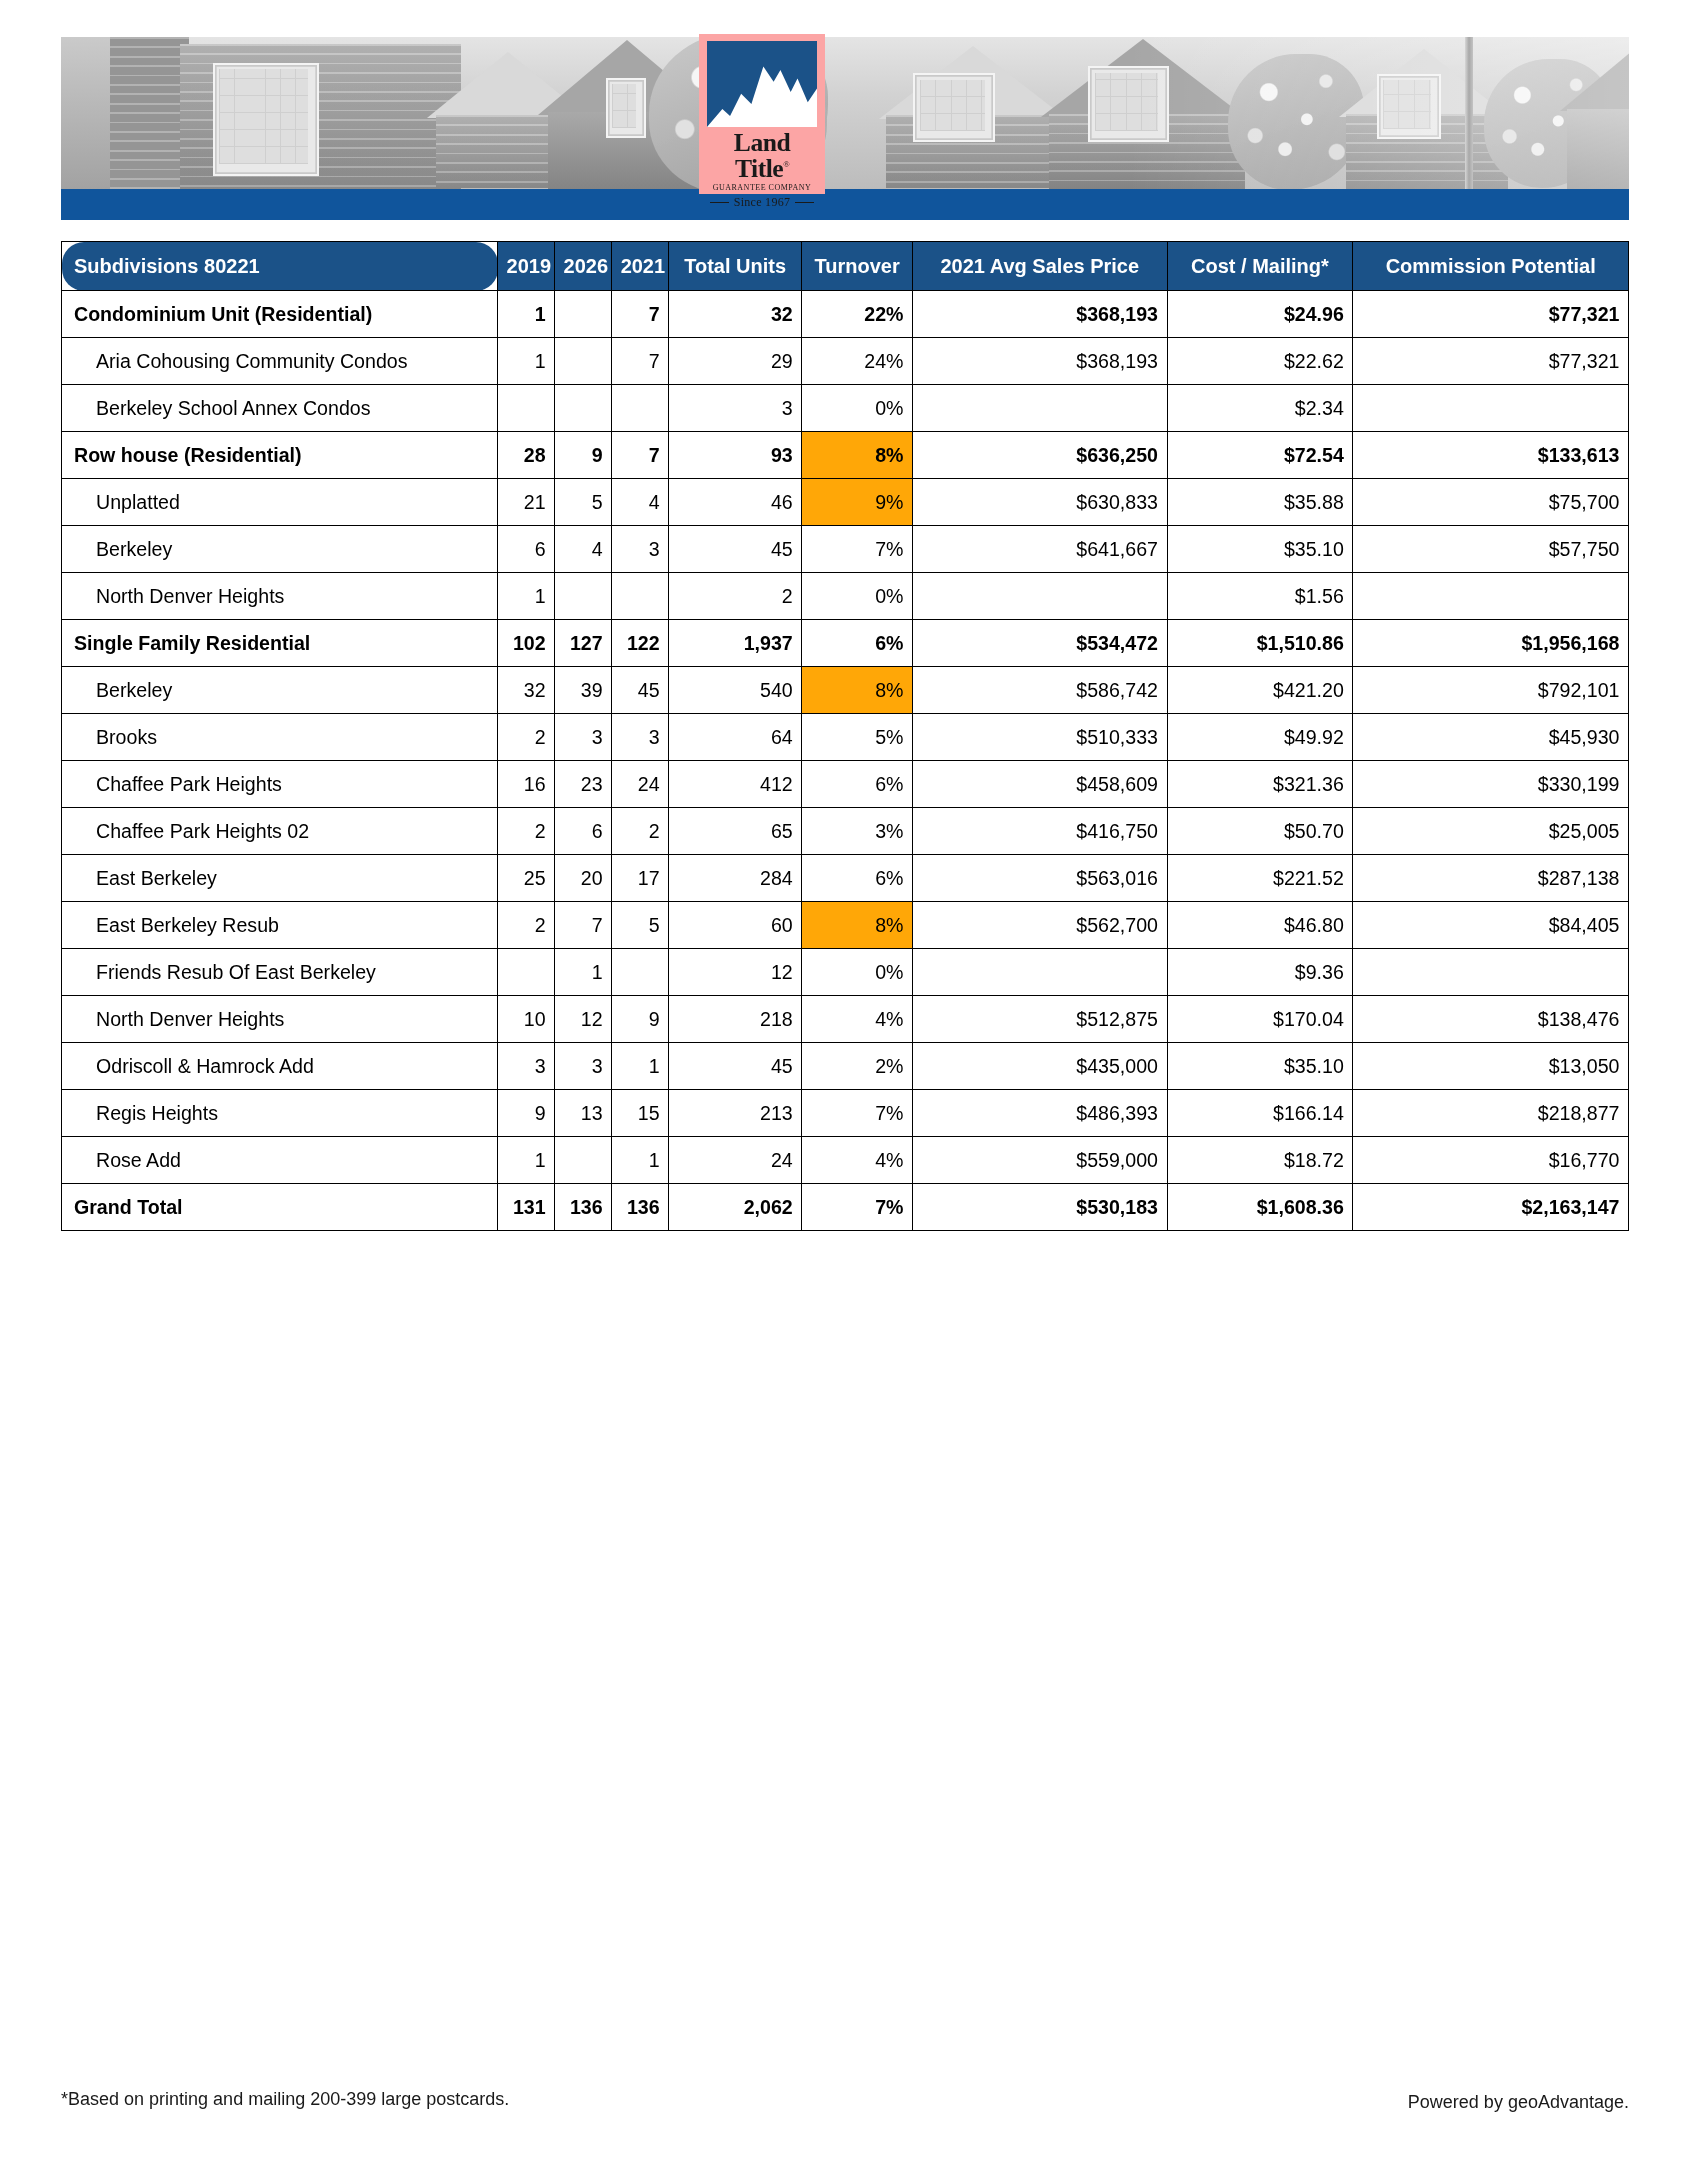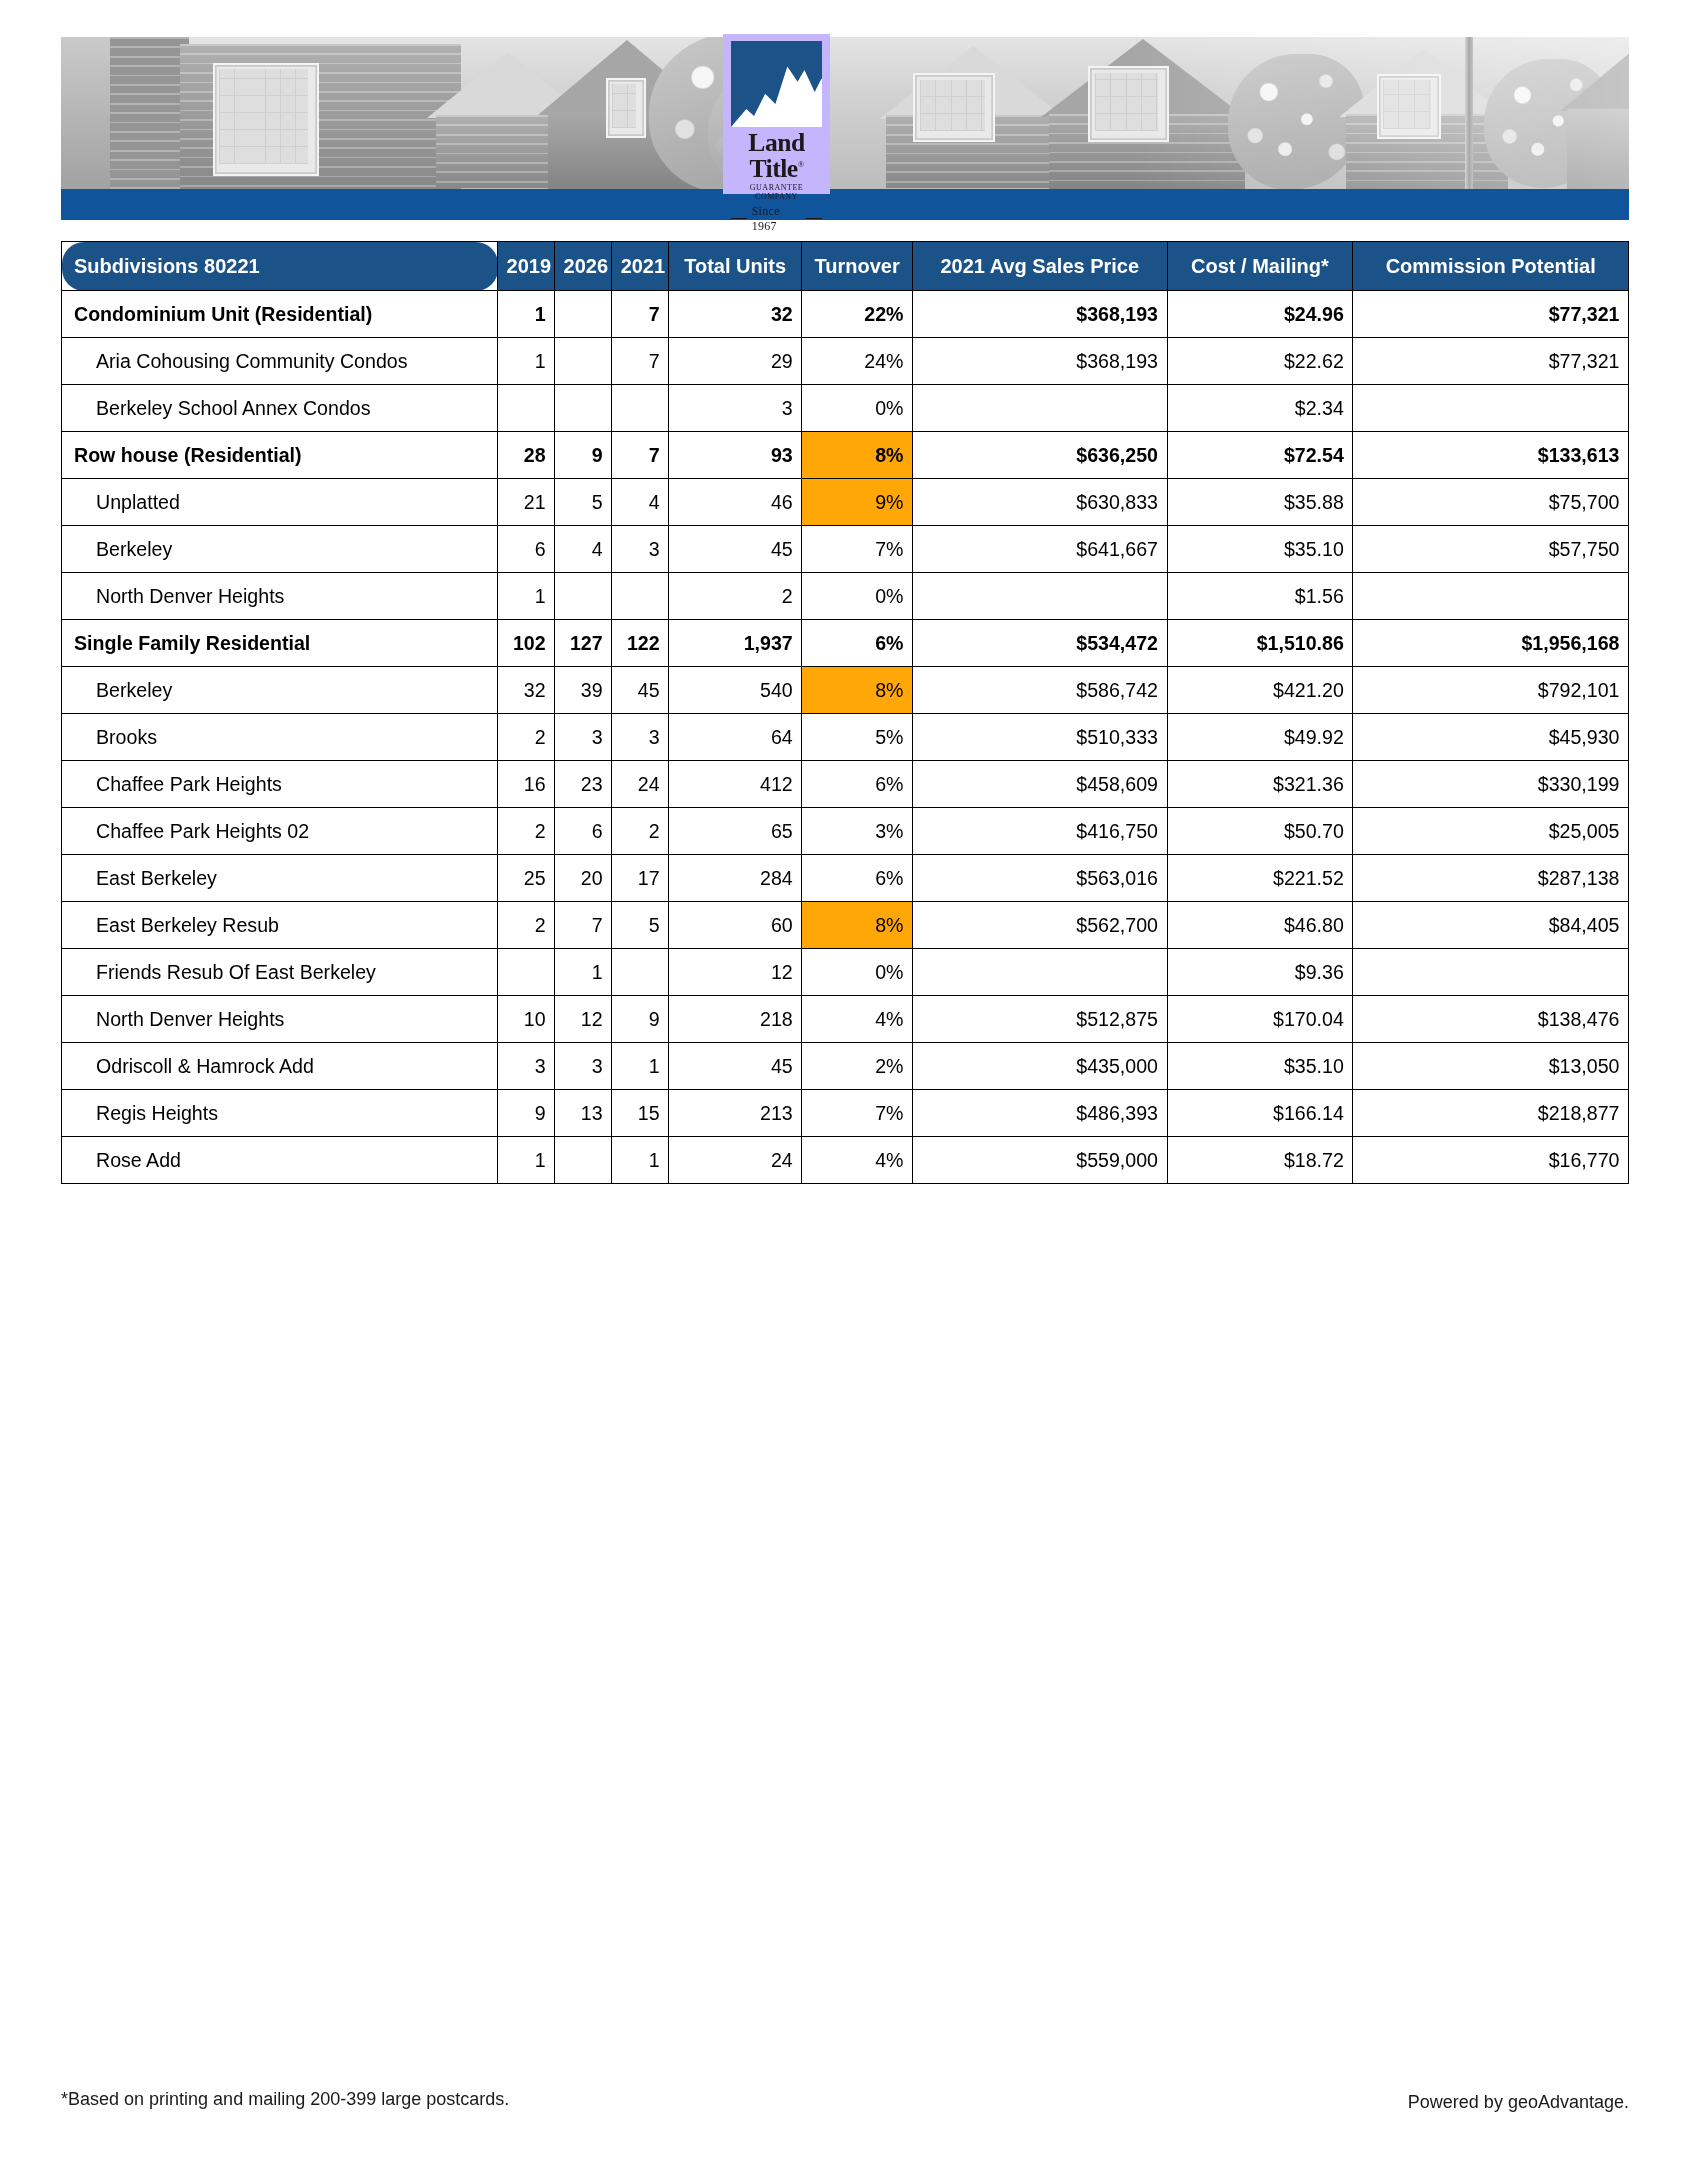--- a/index.html
+++ b/index.html
@@ -97,25 +97,25 @@
     left: 0;
     top: 152px;
     width: 100%;
     height: 31px;
     background: #10559c;
   }
 
   
   .logo {
     position: absolute;
-    left: 723px;
+    left: 699px;
     top: 34px;
-    width: 107px;
+    width: 126px;
     height: 160px;
-    background: #c4b5fd;
+    background: #fca5a5;
     z-index: 5;
     padding: 6.8px 7.7px 5.1px 7.7px;
     box-sizing: border-box;
   }
   .logo-mark {
     position: relative;
     width: 100%;
     height: 86px;
     background: #1b5288;
     overflow: hidden;
@@ -535,20 +535,31 @@
           <td class="name">Rose Add</td>
           <td class="num">1</td>
           <td class="num"></td>
           <td class="num">1</td>
           <td class="num">24</td>
           <td class="num">4%</td>
           <td class="num">$559,000</td>
           <td class="num">$18.72</td>
           <td class="num">$16,770</td>
         </tr>
+        <tr class="total">
+          <td class="name">Grand Total</td>
+          <td class="num">131</td>
+          <td class="num">136</td>
+          <td class="num">136</td>
+          <td class="num">2,062</td>
+          <td class="num">7%</td>
+          <td class="num">$530,183</td>
+          <td class="num">$1,608.36</td>
+          <td class="num">$2,163,147</td>
+        </tr>
       </tbody>
   </table>
 </div>
 
 <div class="footer">
   <div class="footer-left">*Based on printing and mailing 200-399 large postcards.</div>
   <div class="footer-right">
     <div>Powered by geoAdvantage.</div>
   </div>
 </div>

